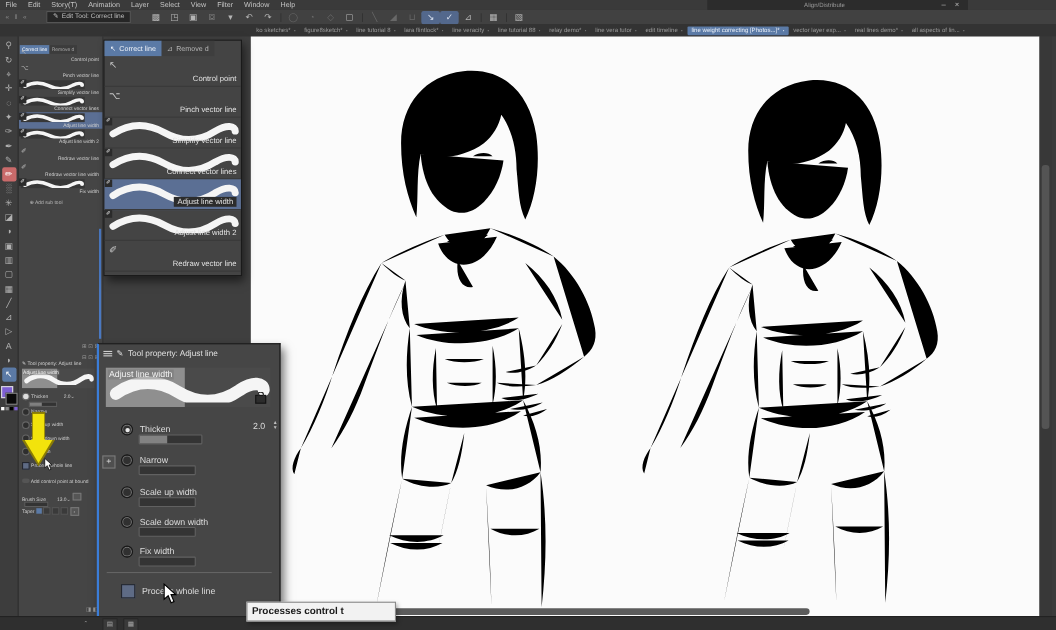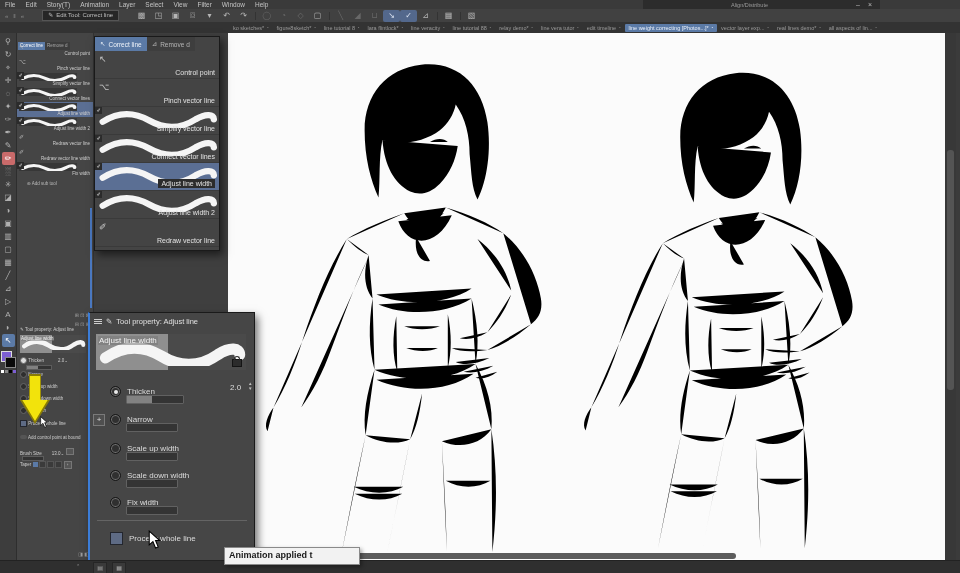--- a/index.html
+++ b/index.html
@@ -503,21 +503,21 @@
   <div class="abs" style="left:20px;top:180px">
     <span class="radio"></span><span class="olbl">Fix width</span>
   </div>
   <div class="slider" style="left:36px;top:193px;width:50px"></div>
   <div class="divider" style="top:207px"></div>
   <div class="abs" style="left:20px;top:216px">
     <span class="chk"></span><span class="olbl">Process whole line</span>
   </div>
 </div>
 
-<div id="tooltip" class="abs"><span>Animation applied t</span></div>
+<div id="tooltip" class="abs"><span>Processes control t</span></div>
 
 <div class="abs yarrow">
     <i></i>
   </div>
 
 <svg class="abs cursor" style="left:148px;top:530px" width="13" height="19" viewBox="0 0 12 18">
     <use href="#cursorp"></use>
   </svg>
 <svg class="abs cursor" style="left:40px;top:416px" width="8" height="12" viewBox="0 0 12 18">
     <use href="#cursorp"></use>

